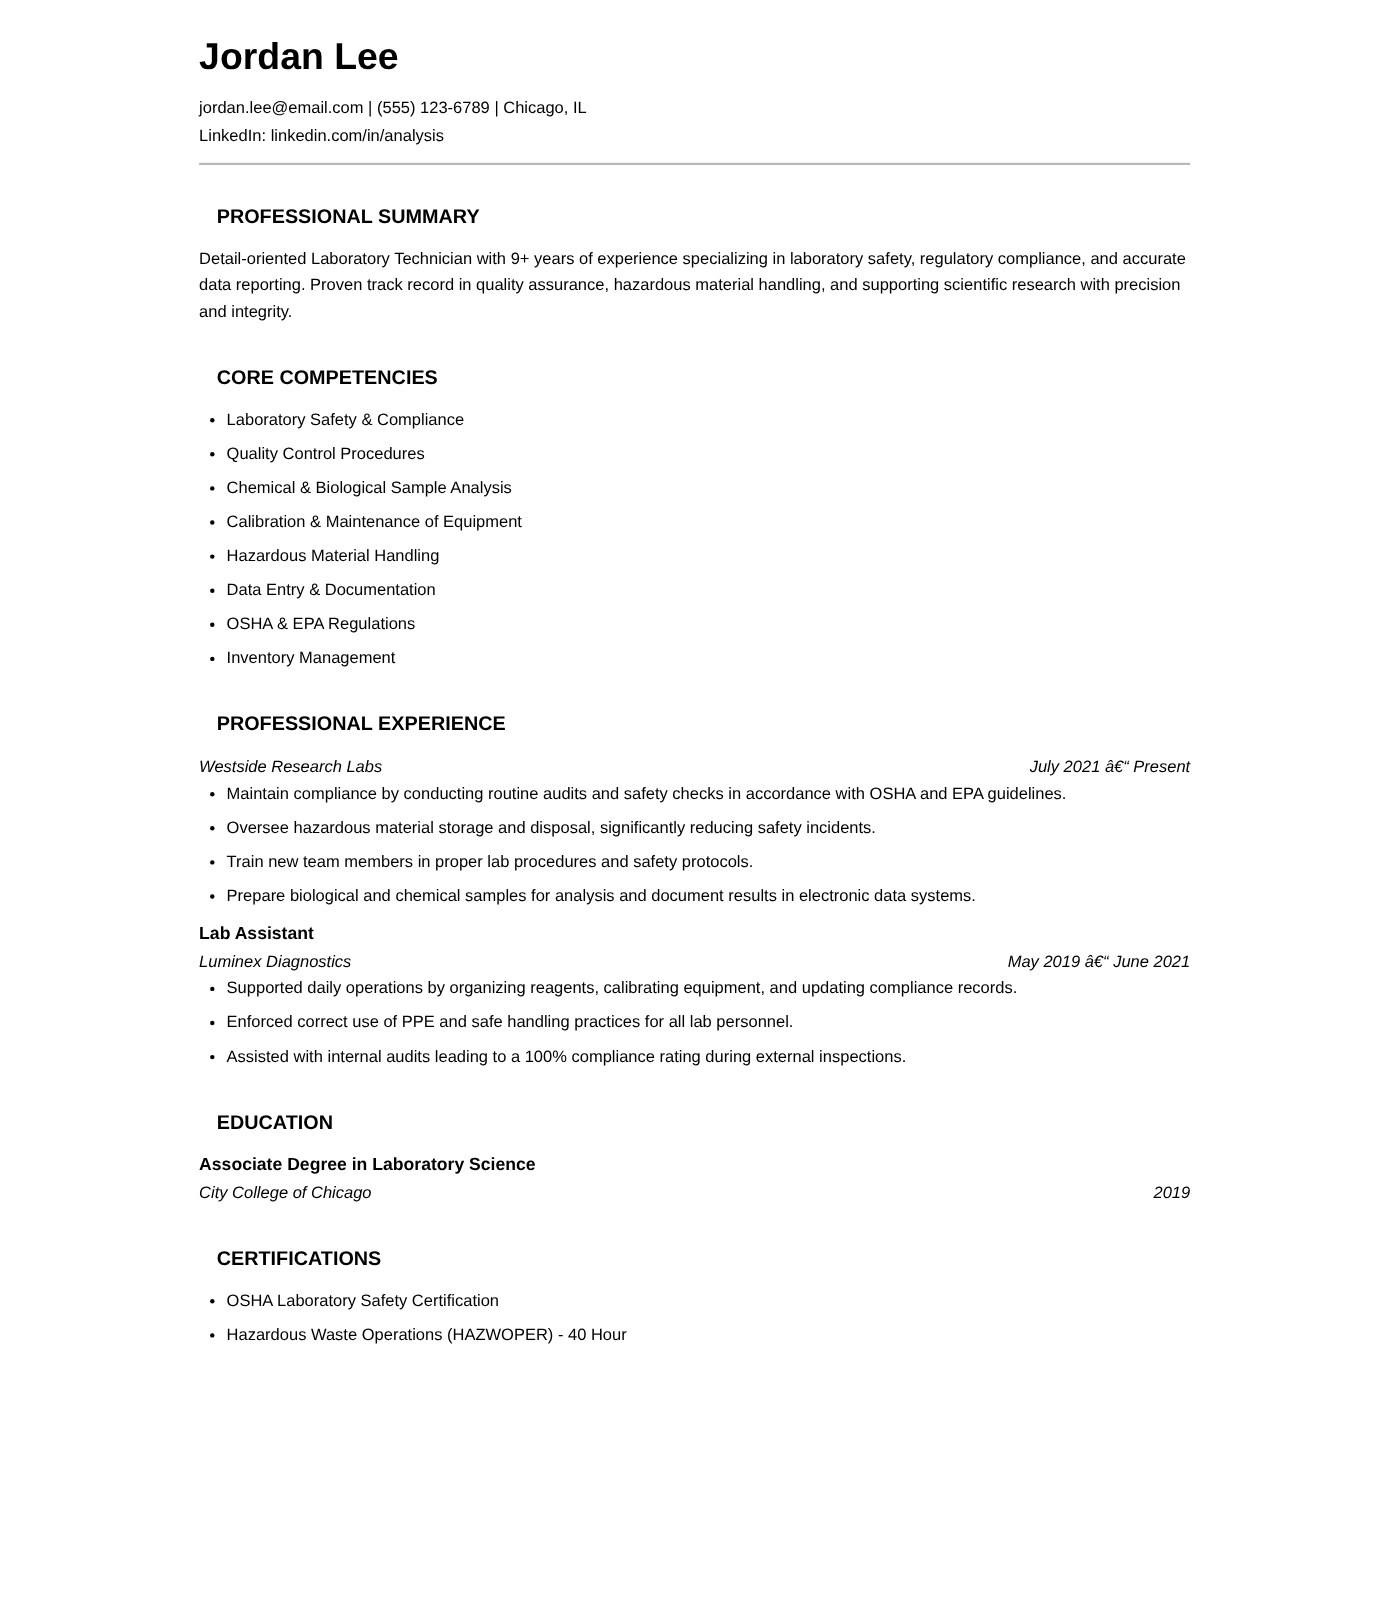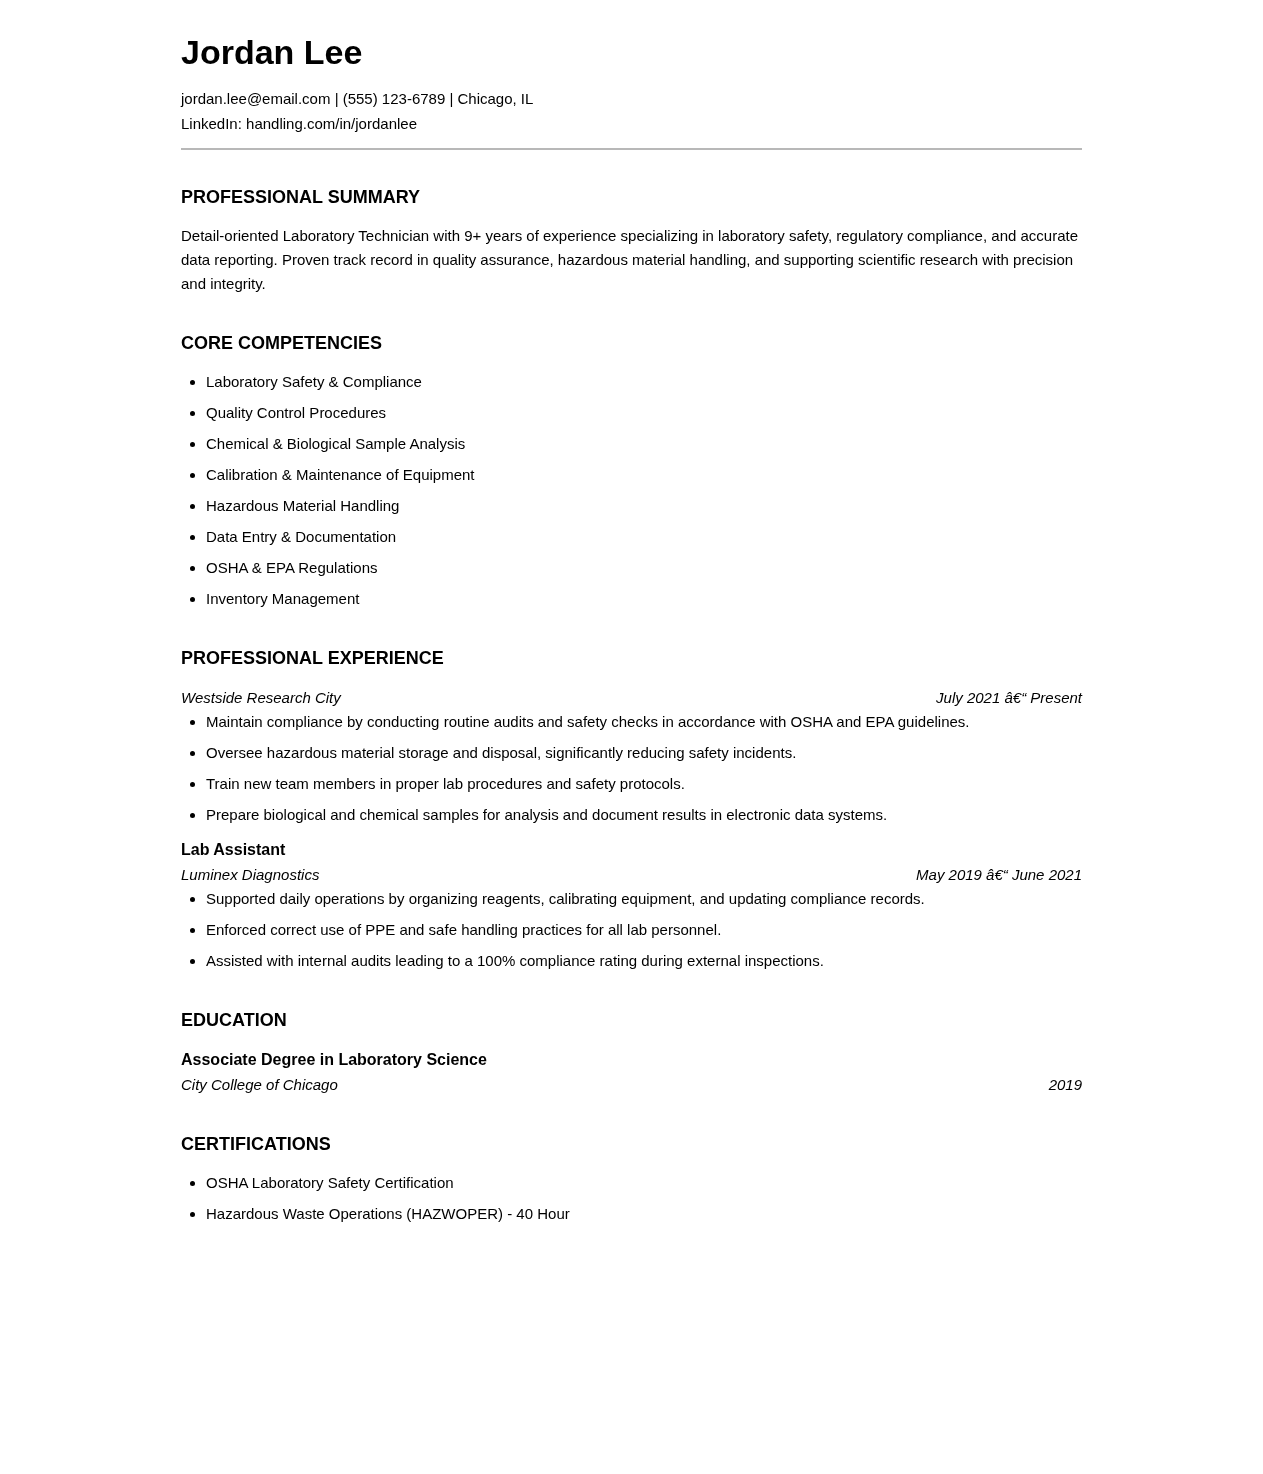--- a/index.html
+++ b/index.html
@@ -31,21 +31,21 @@
   .divider {
     border: none;
     height: 2px;
     background: #b8b8b8;
     margin: 12px 0 0 0;
   }
   .section-heading {
     font-size: 18px;
     font-weight: bold;
     line-height: 22px;
-    margin: 36px 0 16px 0;
+    margin: 36px 0 16px 16px;
   }
   .summary-text {
     font-size: 15px;
     line-height: 24px;
     margin: 0;
   }
   ul.plain-list {
     margin: 0;
     padding: 0 0 0 25px;
     list-style-type: disc;
@@ -88,21 +88,21 @@
     margin: 0;
   }
 </style>
 </head>
 <body>
 
 <div class="page">
 
   <h1 class="name">Jordan Lee</h1>
   <div class="contact-line">jordan.lee@email.com | (555) 123-6789 | Chicago, IL</div>
-  <div class="contact-line">LinkedIn: handling.com/in/jordanlee</div>
+  <div class="contact-line">LinkedIn: linkedin.com/in/analysis</div>
 
   <hr class="divider">
 
   <h2 class="section-heading">PROFESSIONAL SUMMARY</h2>
   <p class="summary-text">Detail-oriented Laboratory Technician with 9+ years of experience specializing in laboratory safety, regulatory compliance, and accurate data reporting. Proven track record in quality assurance, hazardous material handling, and supporting scientific research with precision and integrity.</p>
 
   <h2 class="section-heading">CORE COMPETENCIES</h2>
   <ul class="plain-list">
     <li>Laboratory Safety &amp; Compliance</li>
     <li>Quality Control Procedures</li>
@@ -111,21 +111,21 @@
     <li>Hazardous Material Handling</li>
     <li>Data Entry &amp; Documentation</li>
     <li>OSHA &amp; EPA Regulations</li>
     <li>Inventory Management</li>
   </ul>
 
   <h2 class="section-heading">PROFESSIONAL EXPERIENCE</h2>
 
   <div class="job">
     <div class="meta-row">
-      <span>Westside Research City</span>
+      <span>Westside Research Labs</span>
       <span>July 2021 â€“ Present</span>
     </div>
     <ul class="plain-list">
       <li>Maintain compliance by conducting routine audits and safety checks in accordance with OSHA and EPA guidelines.</li>
       <li>Oversee hazardous material storage and disposal, significantly reducing safety incidents.</li>
       <li>Train new team members in proper lab procedures and safety protocols.</li>
       <li>Prepare biological and chemical samples for analysis and document results in electronic data systems.</li>
     </ul>
   </div>
 

